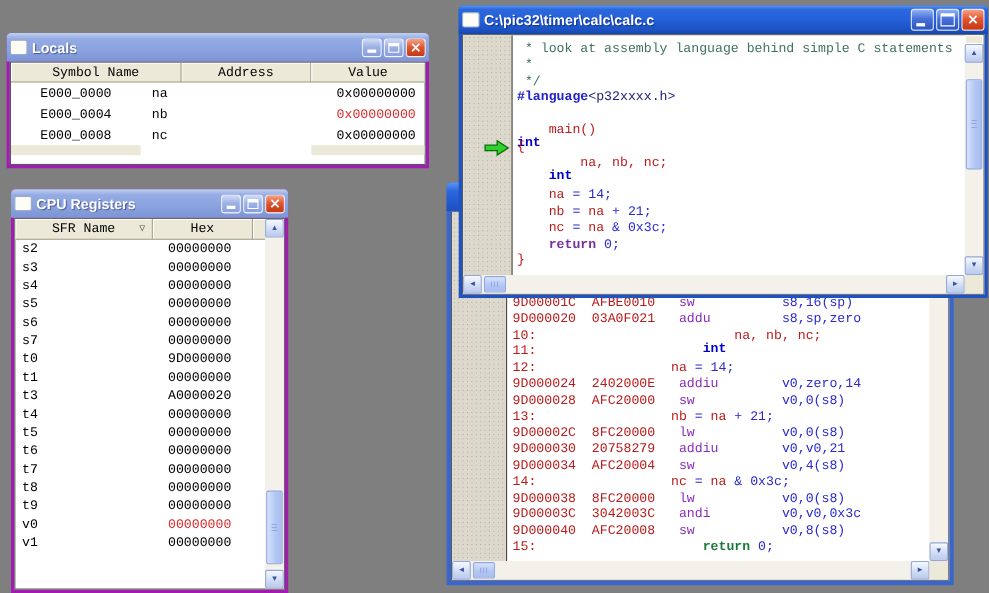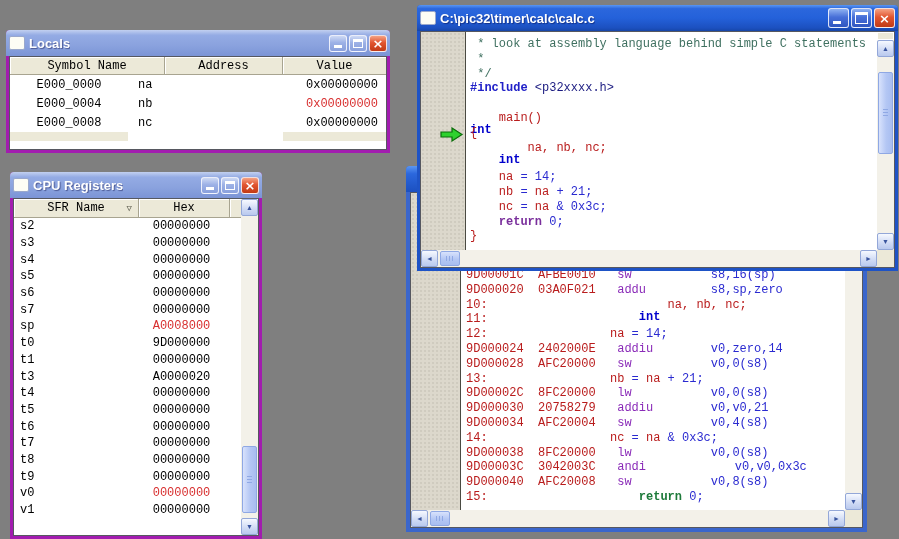--- a/index.html
+++ b/index.html
@@ -195,21 +195,21 @@
           <div class="cl">
             <span class="seg c-b" style="left: 0px;">9D000038</span>
             <span class="seg c-b" style="left: 72px;">8FC20000</span>
             <span class="seg c-m" style="left: 151.2px;">lw</span>
             <span class="seg c-o" style="left: 244.8px;">v0,0(s8)</span>
           </div>
           <div class="cl">
             <span class="seg c-b" style="left: 0px;">9D00003C</span>
             <span class="seg c-b" style="left: 72px;">3042003C</span>
             <span class="seg c-m" style="left: 151.2px;">andi</span>
-            <span class="seg c-o" style="left: 244.8px; margin-left: 24px;">v0,v0,0x3c</span>
+            <span class="seg c-o" style="left: 244.8px;">v0,v0,0x3c</span>
           </div>
           <div class="cl">
             <span class="seg c-b" style="left: 0px;">9D000040</span>
             <span class="seg c-b" style="left: 72px;">AFC20008</span>
             <span class="seg c-m" style="left: 151.2px;">sw</span>
             <span class="seg c-o" style="left: 244.8px;">v0,8(s8)</span>
           </div>
           <div class="cl">
             <span class="seg c-b" style="left: 0px;">15:</span>
             <span class="seg c-g" style="left: 172.8px;">return</span>
@@ -326,24 +326,20 @@
           </div>
           <div class="crow">
             <div class="n">s6</div>
             <div class="h">00000000</div>
           </div>
           <div class="crow">
             <div class="n">s7</div>
             <div class="h">00000000</div>
           </div>
           <div class="crow">
-            <div class="n">sp</div>
-            <div class="h chg">A0008000</div>
-          </div>
-          <div class="crow">
             <div class="n">t0</div>
             <div class="h">9D000000</div>
           </div>
           <div class="crow">
             <div class="n">t1</div>
             <div class="h">00000000</div>
           </div>
           <div class="crow">
             <div class="n">t3</div>
             <div class="h">A0000020</div>
@@ -419,21 +415,21 @@
           <div class="cl">
             <span class="seg c-c" style="left: 7.2px;">* look at assembly language behind simple C statements</span>
           </div>
           <div class="cl">
             <span class="seg c-c" style="left: 7.2px;">*</span>
           </div>
           <div class="cl">
             <span class="seg c-c" style="left: 7.2px;">*/</span>
           </div>
           <div class="cl">
-            <span class="seg c-p" style="left: 0px;">#include</span>
+            <span class="seg c-p" style="left: 0px;">#language</span>
             <span class="seg c-h" style="left: 64.8px;">&lt;p32xxxx.h&gt;</span>
           </div>
           <div class="cl"></div>
           <div class="cl">
             <span class="seg c-k" style="left: 0px;">int</span>
             <span class="seg c-b" style="left: 28.8px;">main()</span>
           </div>
           <div class="cl">
             <span class="seg c-b" style="left: 0px;">{</span>
           </div>

